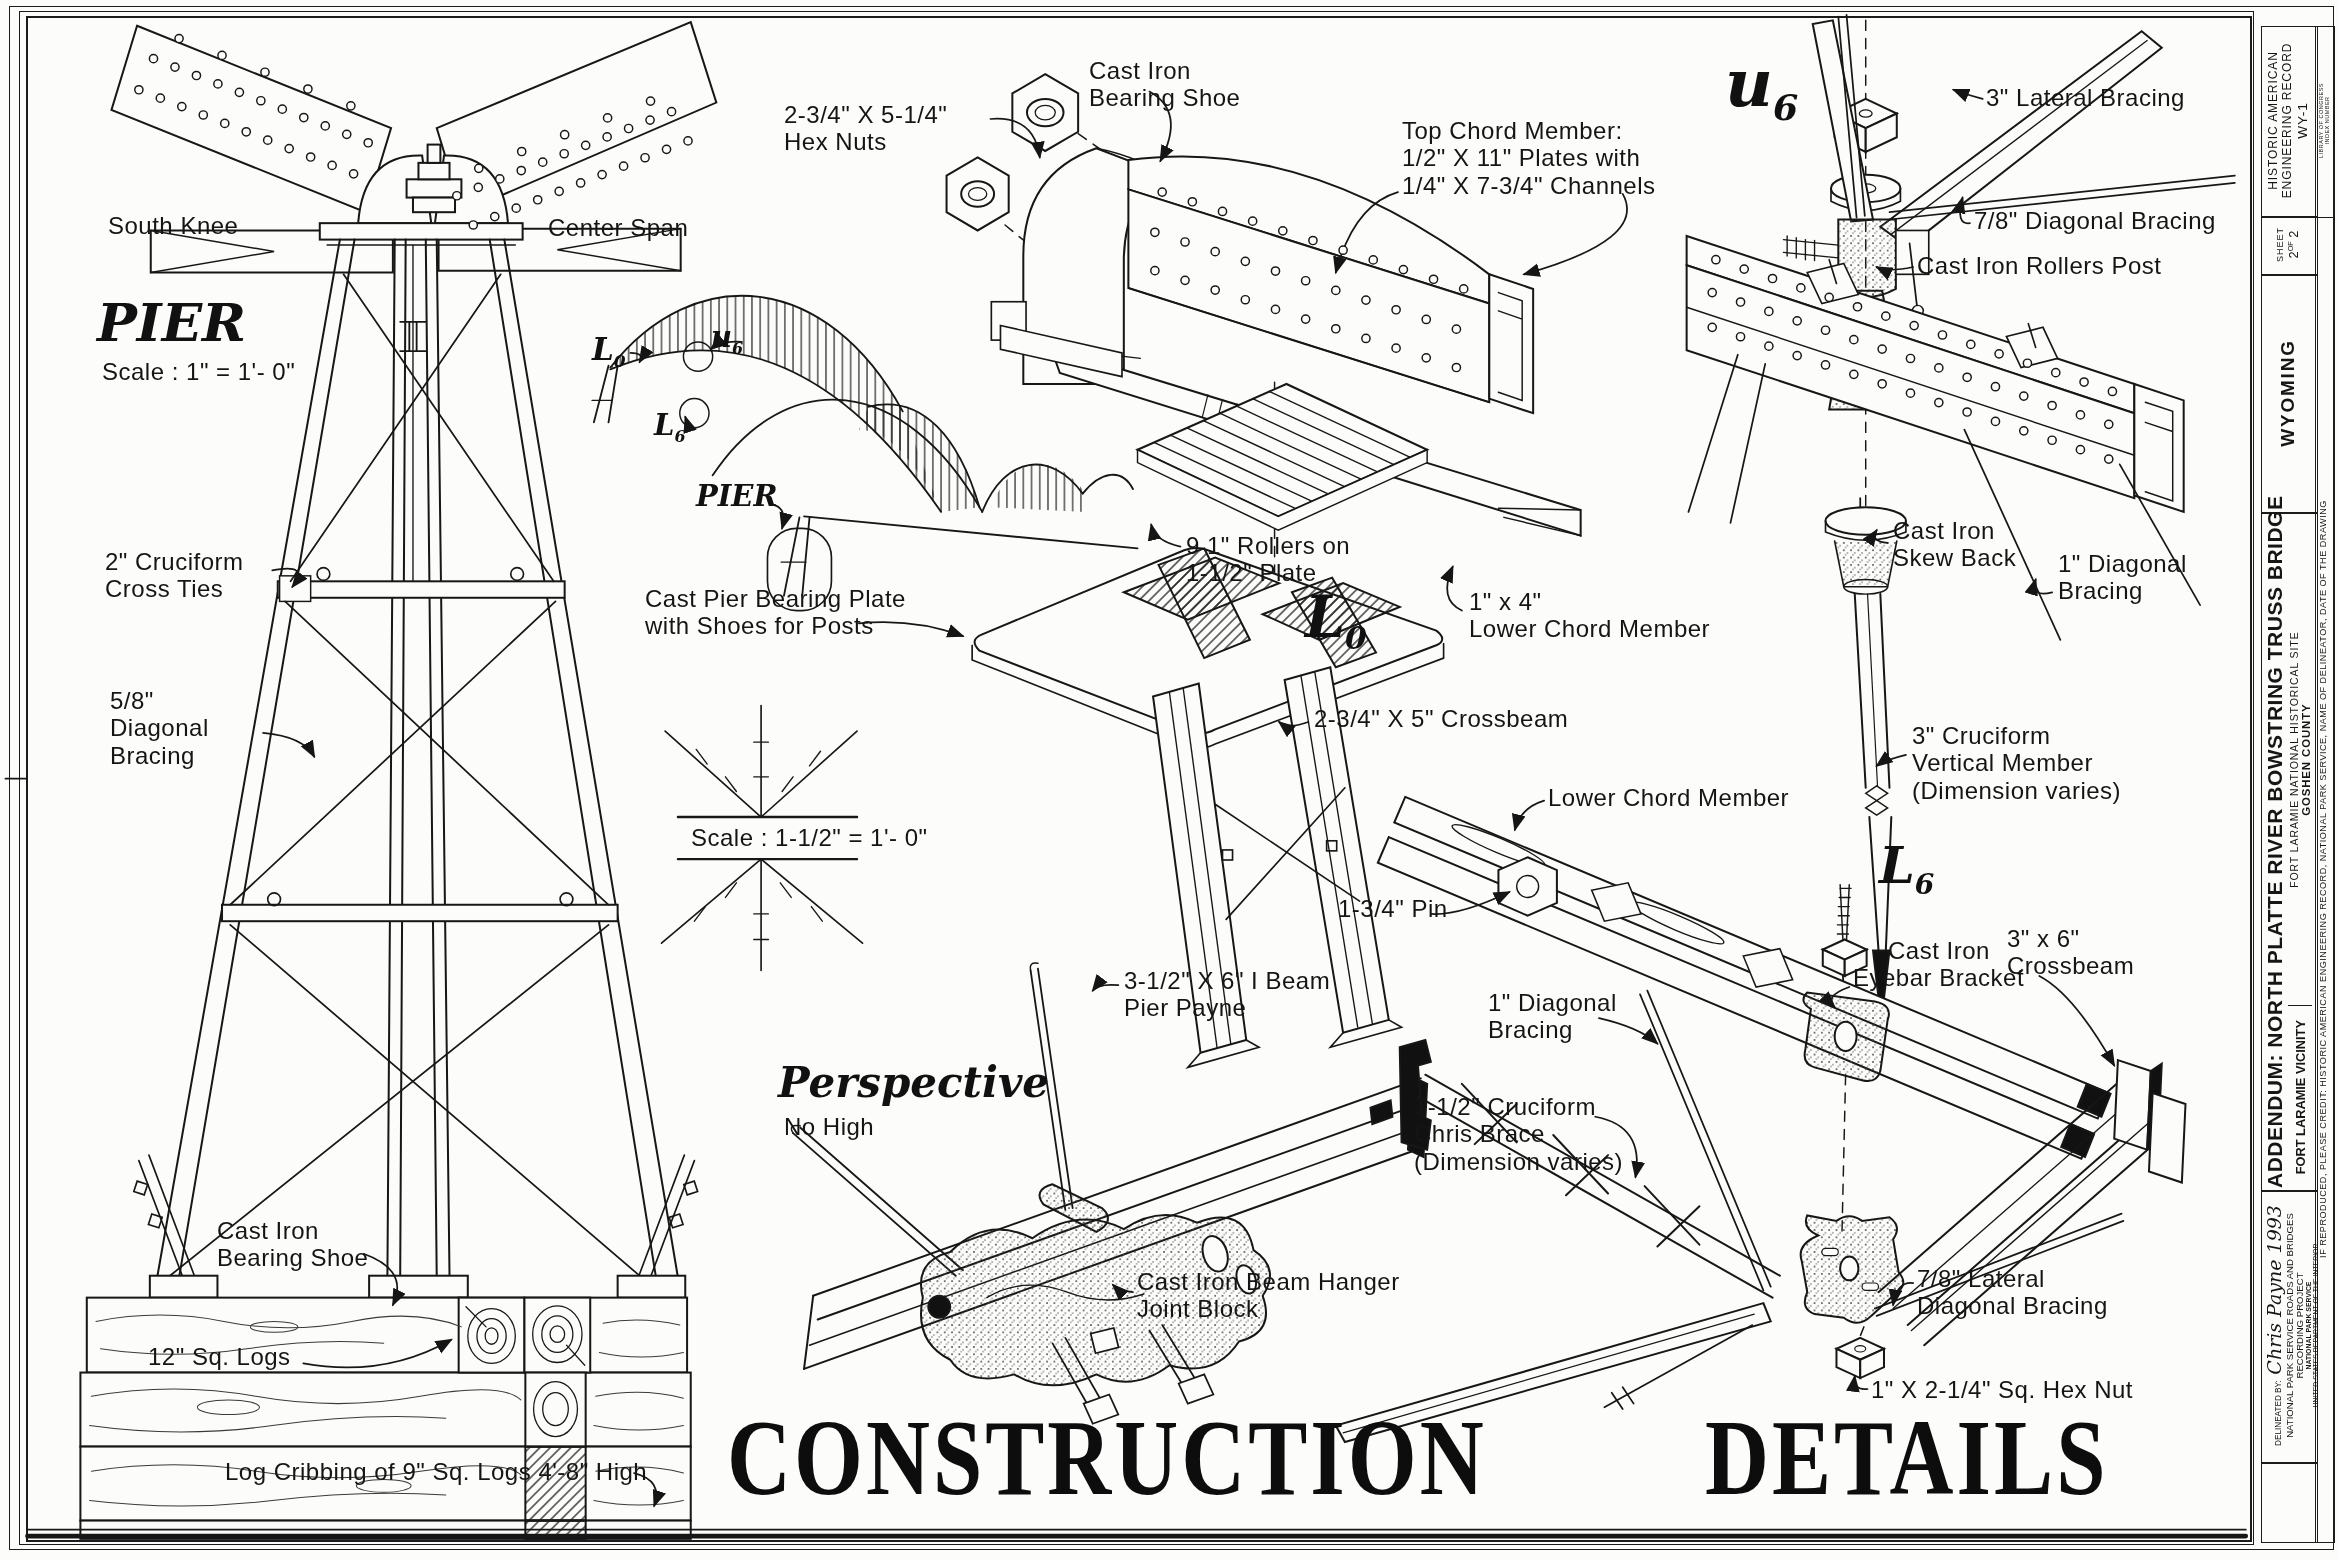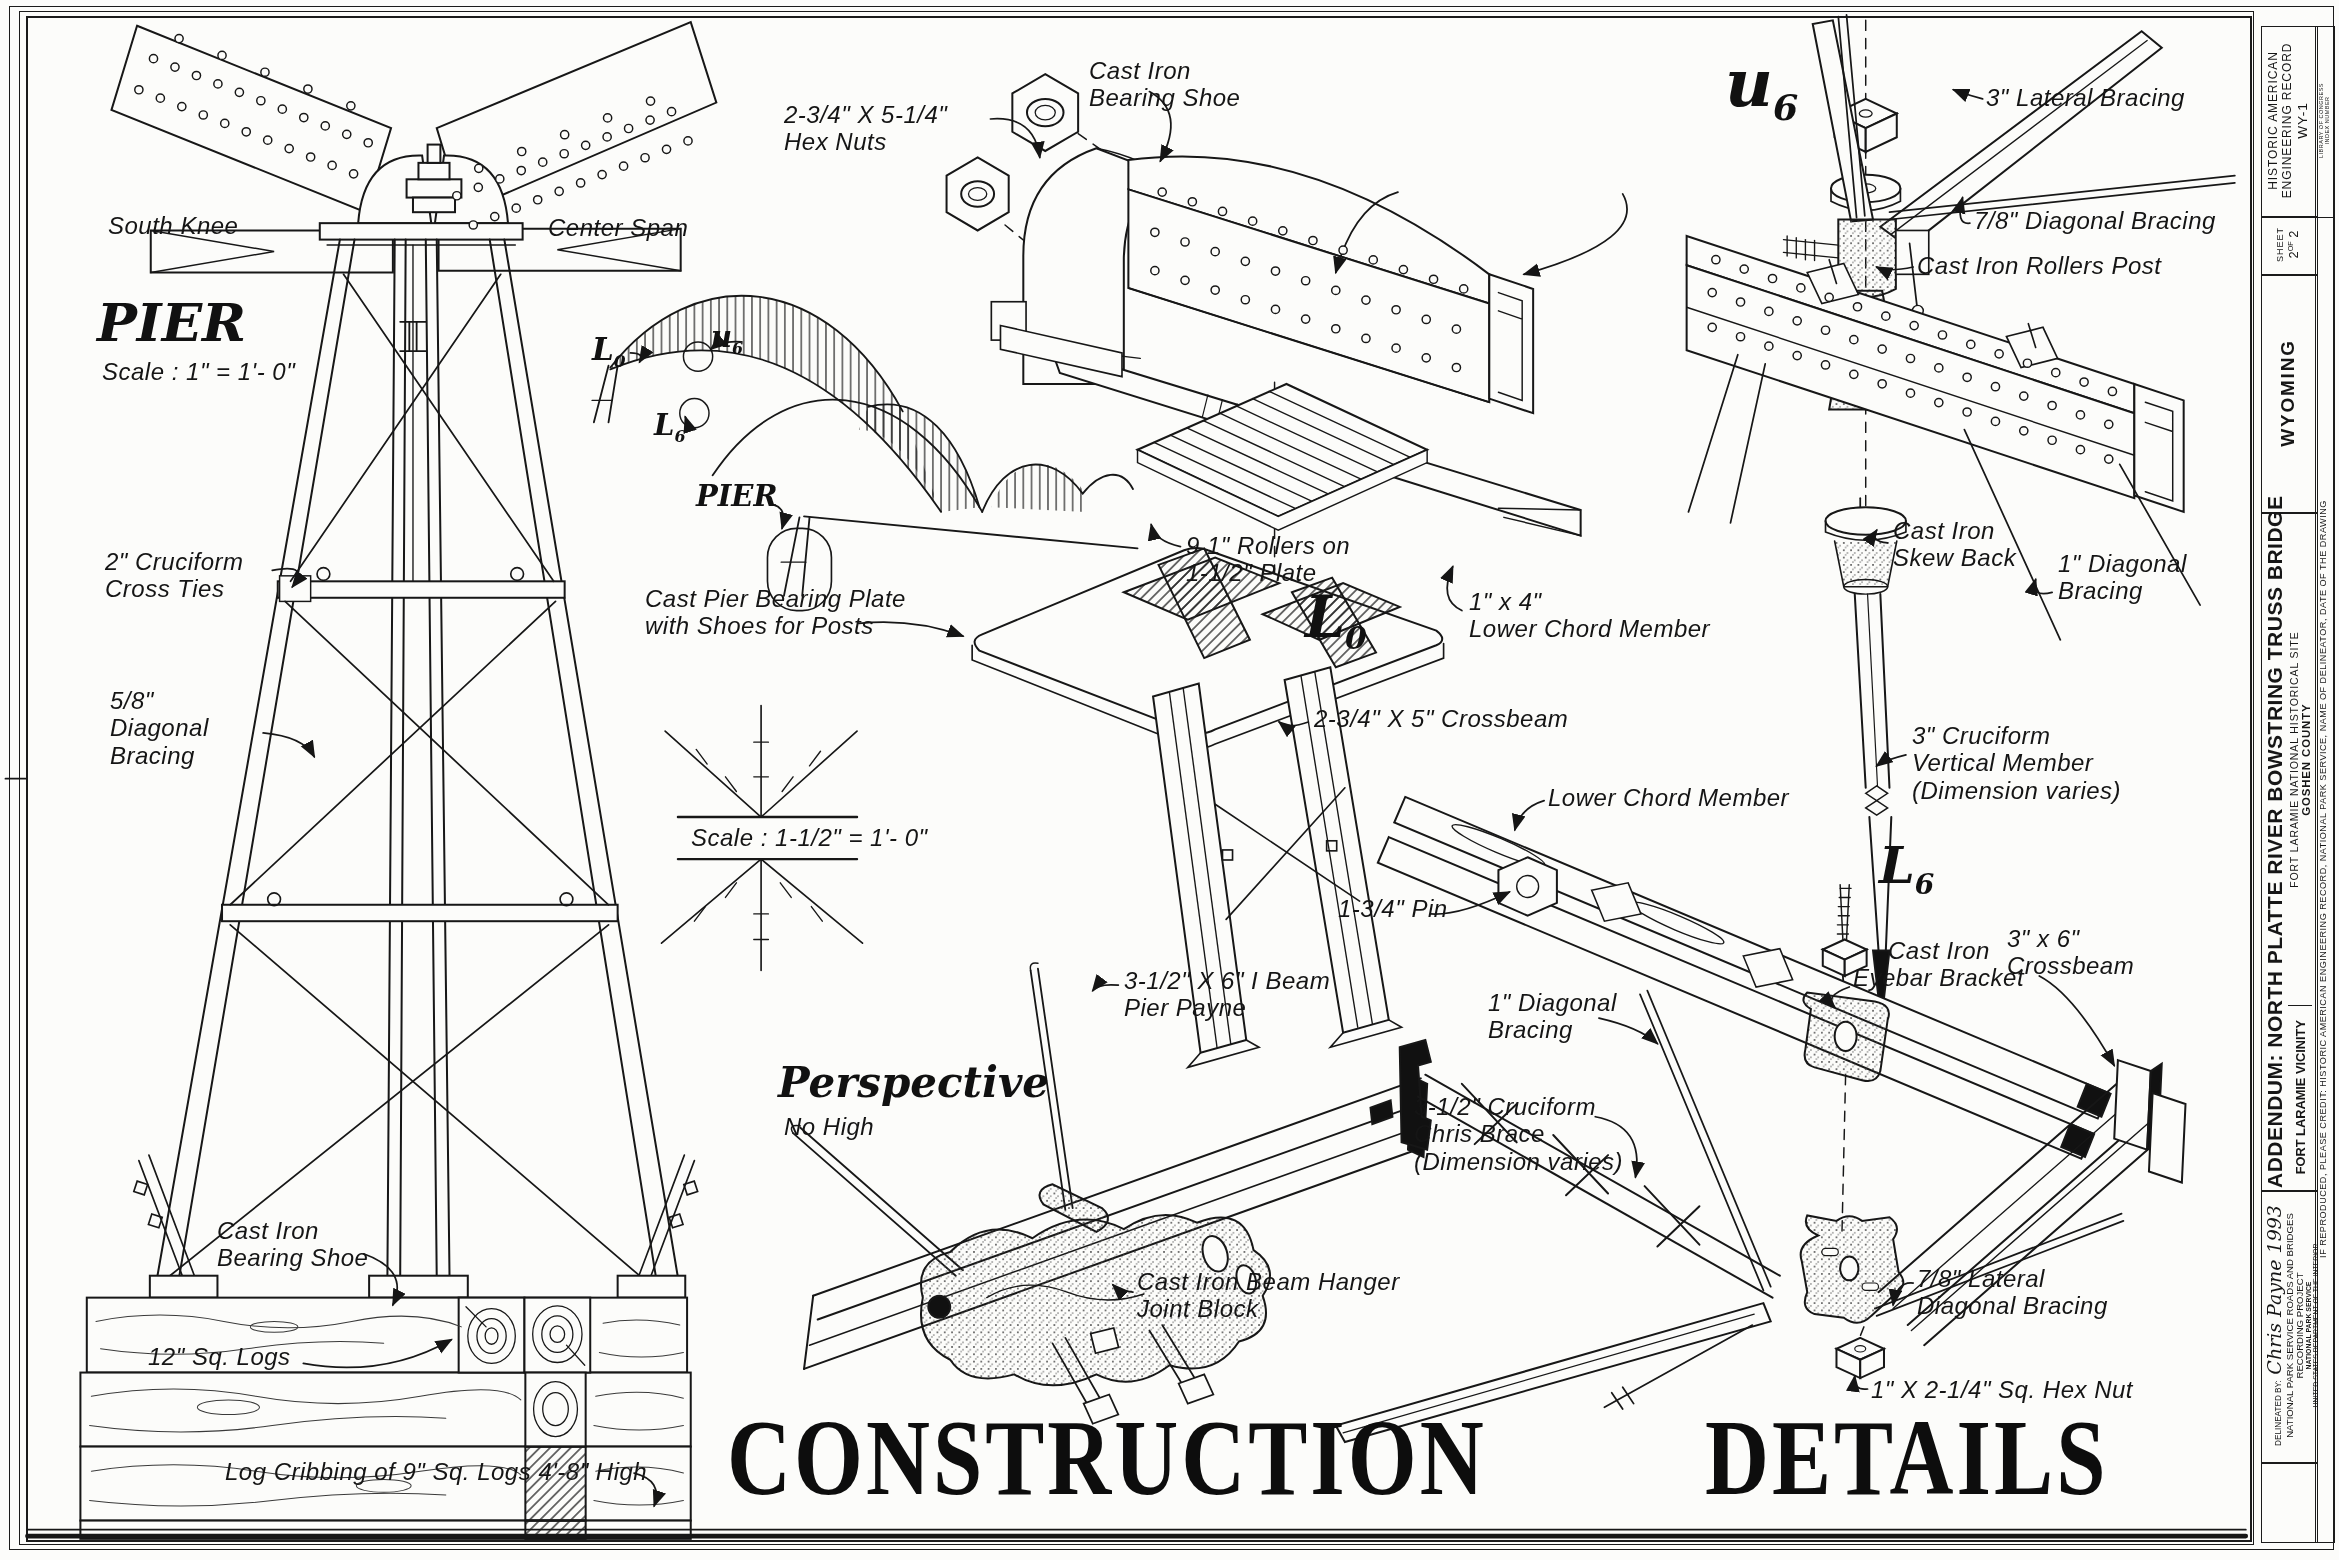--- a/index.html
+++ b/index.html
@@ -1,21 +1,21 @@
 <!DOCTYPE html>
 <html style="font-size:14.6px"><head>
 <meta charset="utf-8">
 <style>
   html,body{margin:0;padding:0;background:#d8d8d4;}
   #sheet{position:relative;width:2339px;height:1561px;background:#fcfcfa;overflow:hidden;
          font-family:"Liberation Sans",sans-serif;color:#161616;}
   .frame{position:absolute;border:1.8px solid #1b1b1b;}
   svg{position:absolute;left:0;top:0;}
   
-  .lab{position:absolute;font-style:italic;font-size:24px;line-height:27.4px;white-space:nowrap;
+  .lab{position:absolute;font-size:24px;line-height:27.4px;white-space:nowrap;
        color:#151515;letter-spacing:0.5px;}
   .lab div{white-space:nowrap;}
   .big-title{position:absolute;font-family:"DejaVu Serif","Liberation Serif",serif;
        font-weight:bold;font-style:italic;color:#111;}
   .scr{font-family:"DejaVu Serif","Liberation Serif",serif;font-weight:bold;font-style:italic;}
   .scr sub{font-size:.55em;}
   .construction{position:absolute;font-family:"Liberation Serif",serif;font-weight:bold;
        font-size:108px;letter-spacing:3.7px;color:#0d0d0d;transform:scaleX(.82);transform-origin:left bottom;}
   
   .vtext{position:absolute;transform:rotate(-90deg);transform-origin:0 0;}
@@ -691,20 +691,25 @@
   <div class="lab" style="left:225px;top:1458px;">Log Cribbing of 9" Sq. Logs 4'-8" High</div>
 
   <div class="lab" style="left:784px;top:101px;">
     <div>2-3/4" X 5-1/4"</div>
       <div>Hex Nuts</div>
   </div>
   <div class="lab" style="left:1089px;top:57px;">
     <div>Cast Iron</div>
       <div>Bearing Shoe</div>
   </div>
+  <div class="lab" style="left:1402px;top:117px;">
+    <div>Top Chord Member:</div>
+      <div>1/2" X 11" Plates with</div>
+      <div>1/4" X 7-3/4" Channels</div>
+  </div>
   <div class="lab" style="left:1186px;top:532px;">
     <div>9  1" Rollers on</div>
       <div>1-1/2" Plate</div>
   </div>
   <div class="lab" style="left:1469px;top:588px;">
     <div>1" x 4"</div>
       <div>Lower Chord Member</div>
   </div>
   <div class="lab" style="left:645px;top:585px;">
     <div>Cast Pier Bearing Plate</div>

